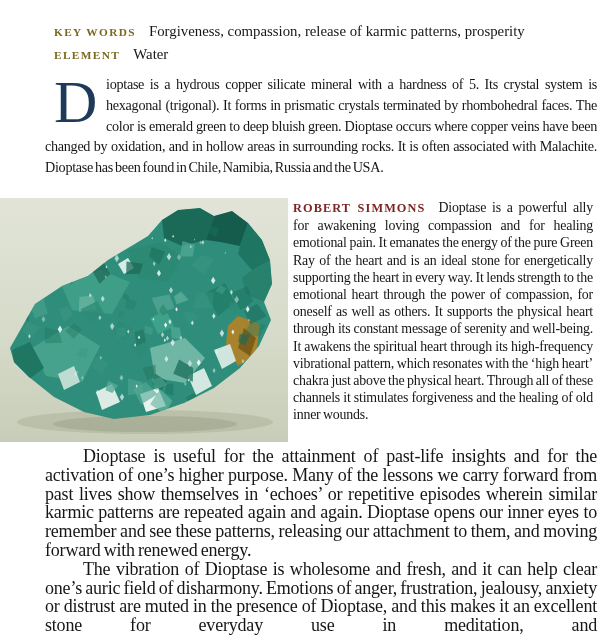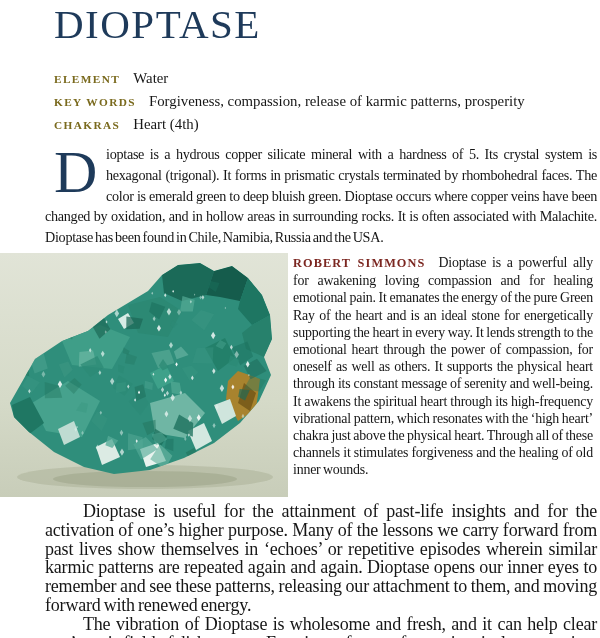--- a/index.html
+++ b/index.html
@@ -58,21 +58,21 @@
   .dropcap{
     float:left;
     font-size:60px;
     line-height:52px;
     height:60px;
     padding:2px 9px 0 9px;
     color:var(--navy);
   }
   
   .mid{
-    margin-top:5px;
+    margin-top:20px;
     display:flex;
     align-items:flex-start;
   }
   .photo{
     flex:none;
     width:288px;height:244px;
     display:block;
   }
   .col{
     flex:1;
@@ -102,33 +102,27 @@
     text-indent:38px;
   }
   .para.joined{margin-top:0;}
   .para.runs-on{text-align-last:justify;}
 </style>
 </head>
 <body>
 
 <div id="page">
 
-  <div class="title-row">
-    <h1 id="title">DIOPTASE</h1>
-  </div>
 
   <div class="props">
-    <div class="prop-row">
-      <span class="prop-label">ELEMENT</span><span class="prop-value">Water</span>
-    </div>
     <div class="prop-row">
       <span class="prop-label">KEY WORDS</span><span class="prop-value">Forgiveness, compassion, release of karmic patterns, prosperity</span>
     </div>
     <div class="prop-row">
-      <span class="prop-label">CHAKRAS</span><span class="prop-value">Heart (4th)</span>
+      <span class="prop-label">ELEMENT</span><span class="prop-value">Water</span>
     </div>
   </div>
 
   <p class="intro">
     <span class="dropcap">D</span><span>ioptase is a hydrous copper silicate mineral with a hardness of 5. Its crystal system is hexagonal (trigonal). It forms in prismatic crystals terminated by rhombohedral faces. The color is emerald green to deep bluish green. Dioptase occurs where copper veins have been changed by oxidation, and in hollow areas in surrounding rocks. It is often associated with Malachite. Dioptase has been found in Chile, Namibia, Russia and the USA.</span>
   </p>
 
   <div class="mid">
 
     <svg class="photo" viewBox="0 0 288 244" aria-hidden="true">

